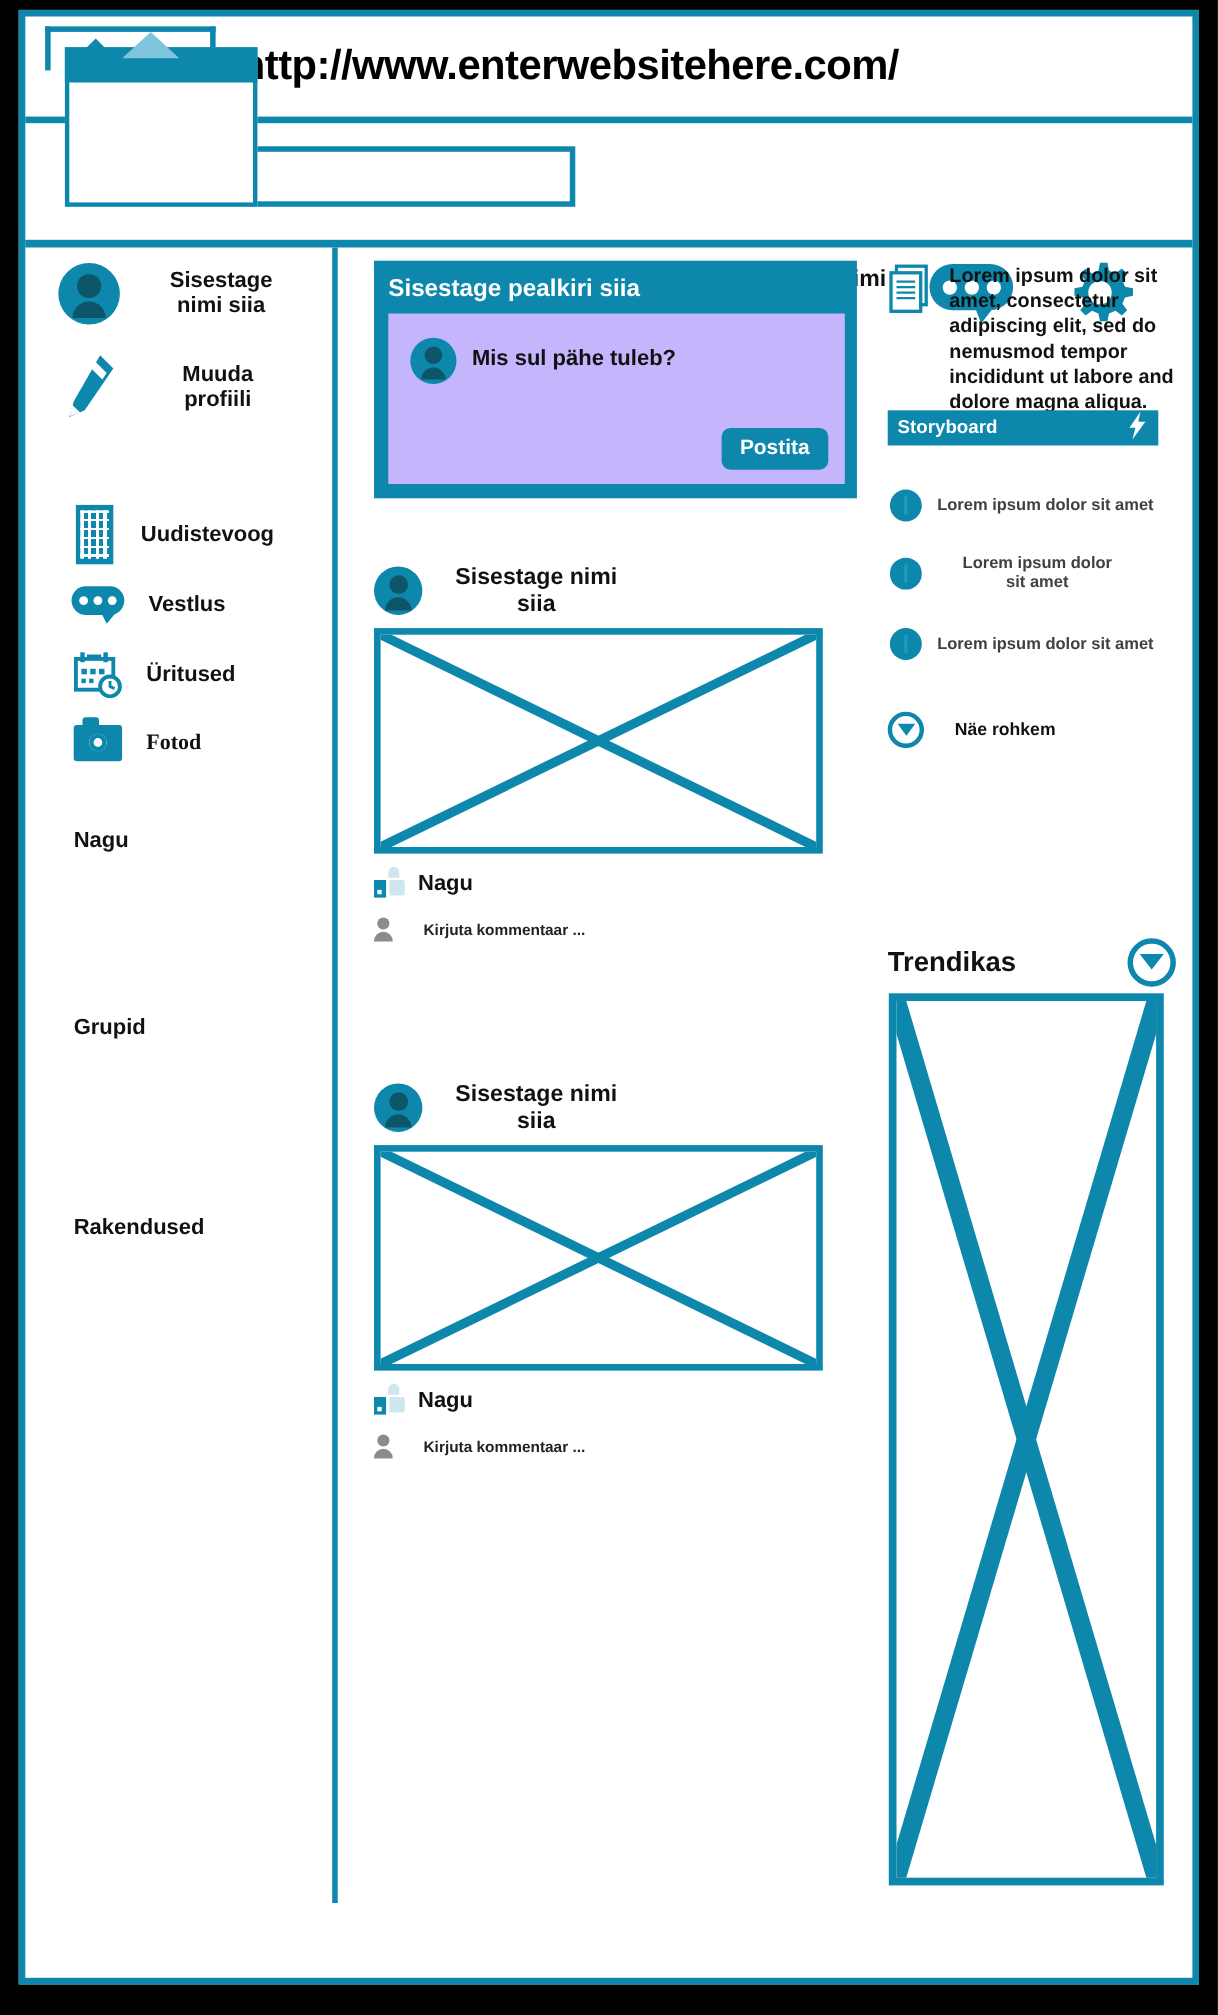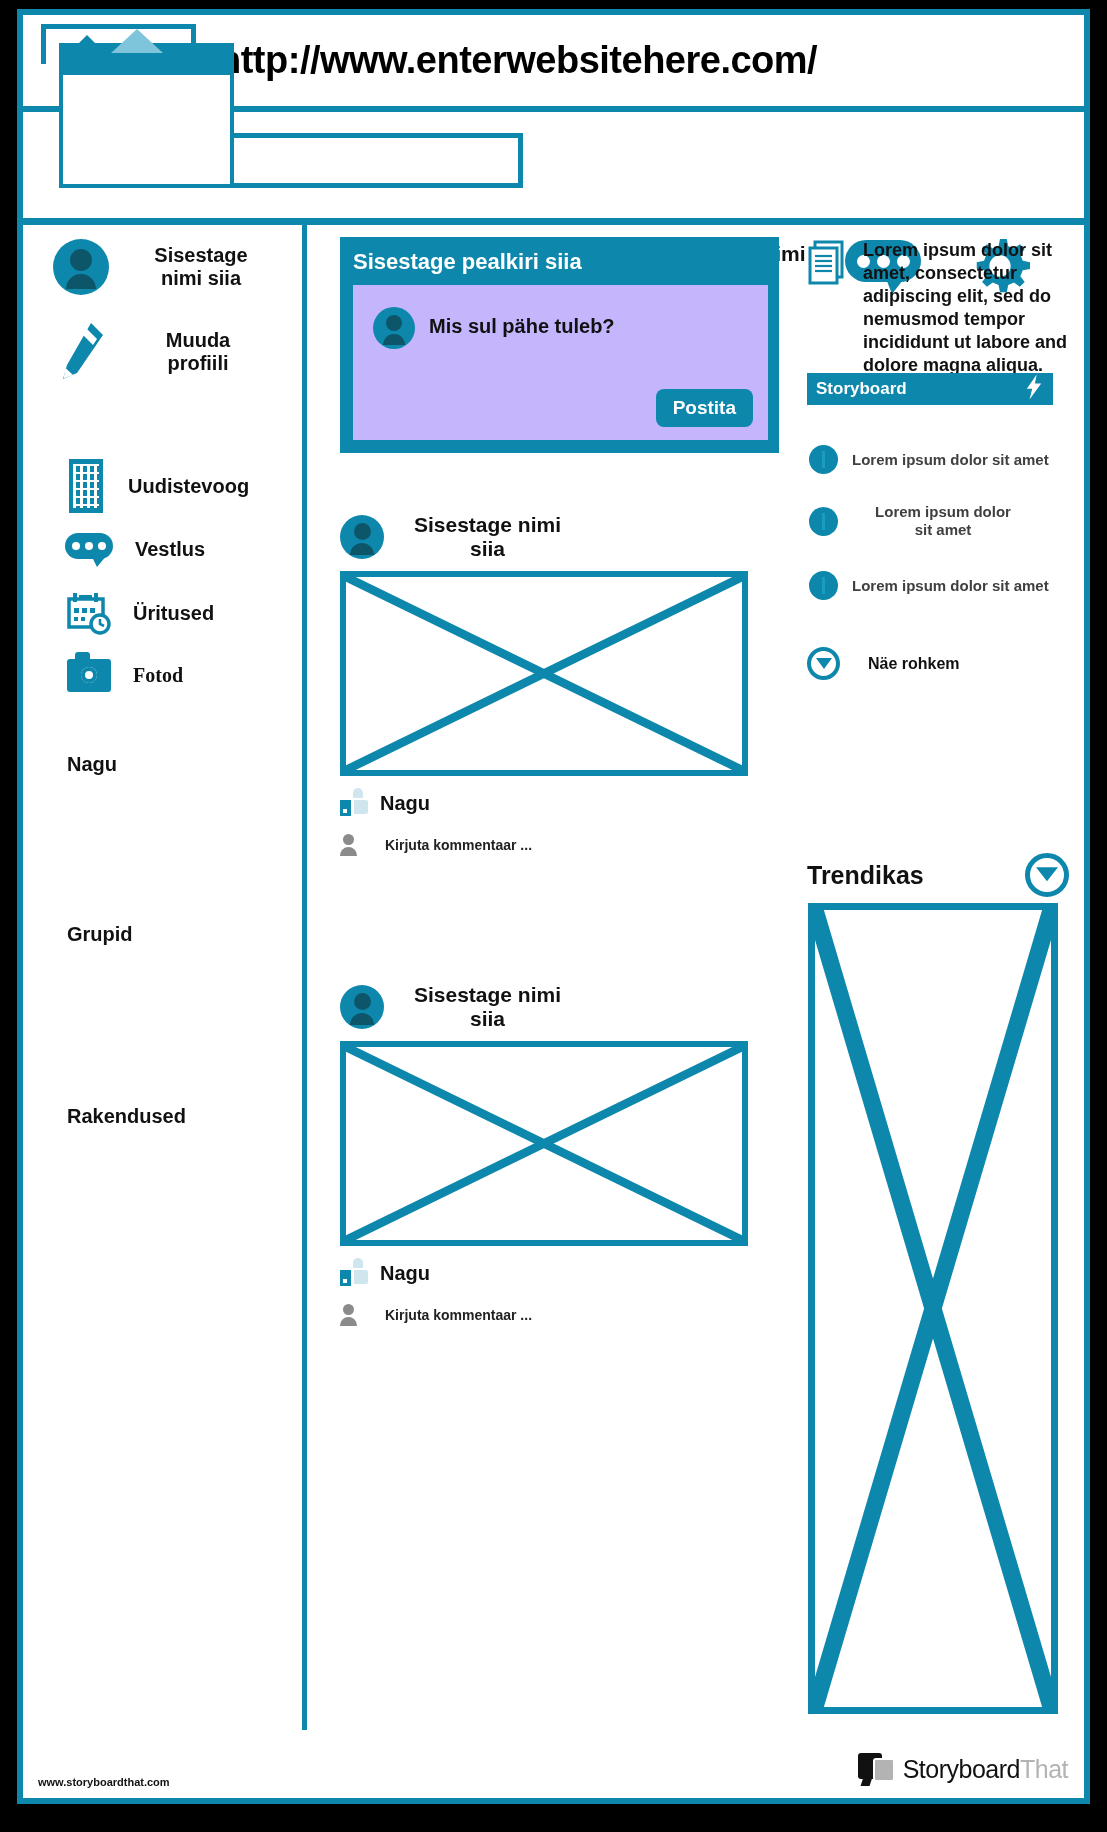--- a/index.html
+++ b/index.html
@@ -478,26 +478,15 @@
         <div class="sponsorbox">
           <svg viewBox="0 0 250 811" preserveAspectRatio="none" aria-hidden="true">
             <line x1="0" y1="0" x2="250" y2="811" stroke="#0d87ab" stroke-width="18"></line>
             <line x1="250" y1="0" x2="0" y2="811" stroke="#0d87ab" stroke-width="18"></line>
           </svg>
         </div>
       </div>
 
     </div>
 
-    <div class="footer">
-      <div class="footurl">www.storyboardthat.com</div>
-      <div class="sbt">
-        <div class="mark">
-          <div class="b1"></div>
-            <div class="b2"></div>
-        </div>
-        <div class="w1">Storyboard</div>
-        <div class="w2">That</div>
-      </div>
-    </div>
 
   </div>
 </div>
 
 </body></html>

